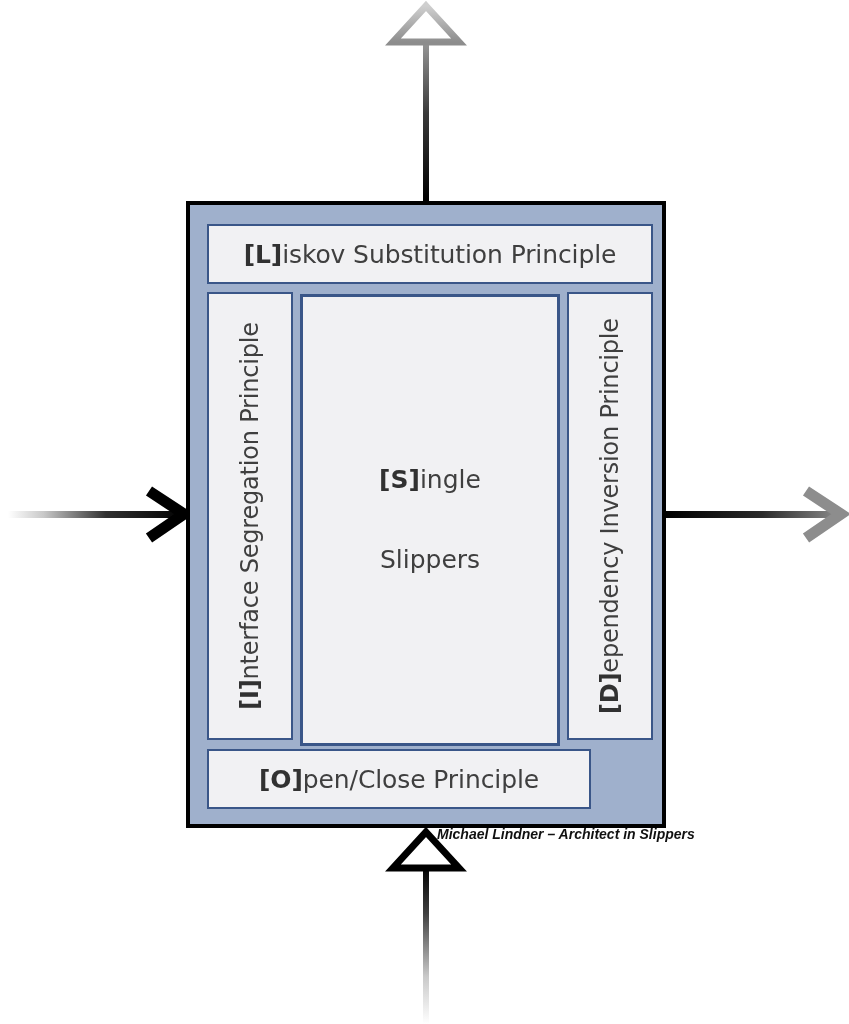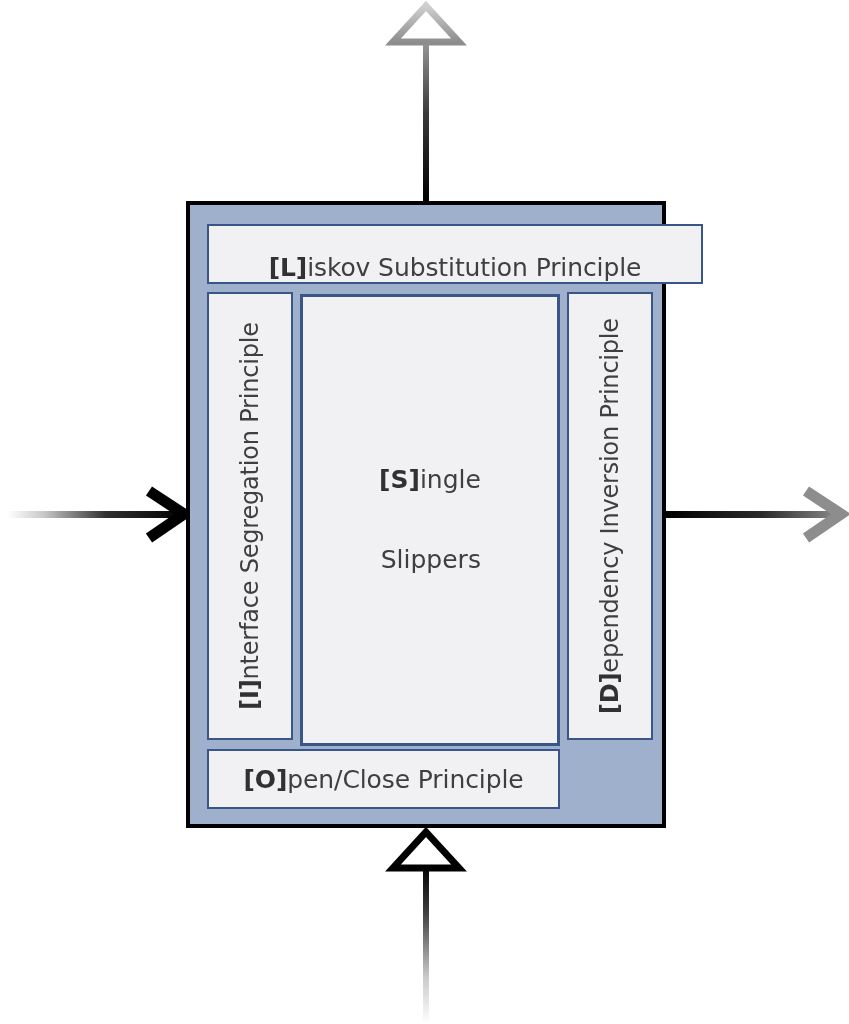--- a/index.html
+++ b/index.html
@@ -53,32 +53,31 @@
     align-items: center;
     justify-content: center;
     color: #3f3f3f;
     text-align: center;
   }
 
   
   .box-liskov {
     left: 17px;
     top: 19px;
-    width: 496px;
+    width: 446px;
     height: 60px;
     font-size: 25px;
     letter-spacing: -0.1px;
-    align-items: flex-end;
   }
 
   
   .box-open {
     left: 17px;
     top: 544px;
-    width: 353px;
+    width: 384px;
     height: 60px;
     font-size: 25px;
     letter-spacing: -0.1px;
   }
 
   
   .box-isp {
     left: 17px;
     top: 87px;
     width: 86px;
@@ -111,21 +110,20 @@
     letter-spacing: -0.2px;
   }
 
   .pbox b {
     font-weight: bold;
     color: #313131;
   }
 
   .srp-text {
     padding: 0 12px;
-    text-align: right;
   }
 
   
   .attribution {
     position: absolute;
     left: 437px;
     top: 826px;
     font-family: "Liberation Sans", "DejaVu Sans", sans-serif;
     font-style: italic;
     font-weight: bold;
@@ -212,14 +210,15 @@
     <div class="pbox box-dip">
       <span class="vtext"><b>[D]</b><span>ependency Inversion Principle</span></span>
     </div>
 
     <div class="pbox box-open">
       <span><b>[O]</b><span>pen/Close Principle</span></span>
     </div>
 
   </div>
 
+  <div class="attribution">Michael Lindner – Architect in Slippers</div>
 
 </div>
 
 </body></html>

